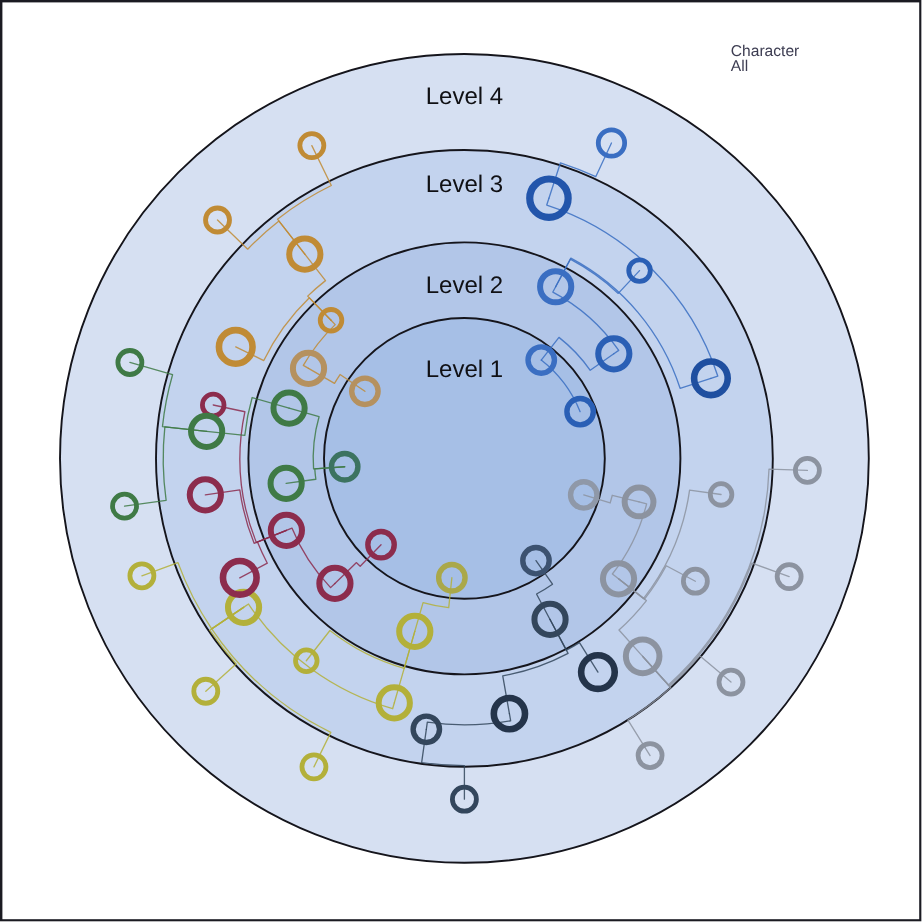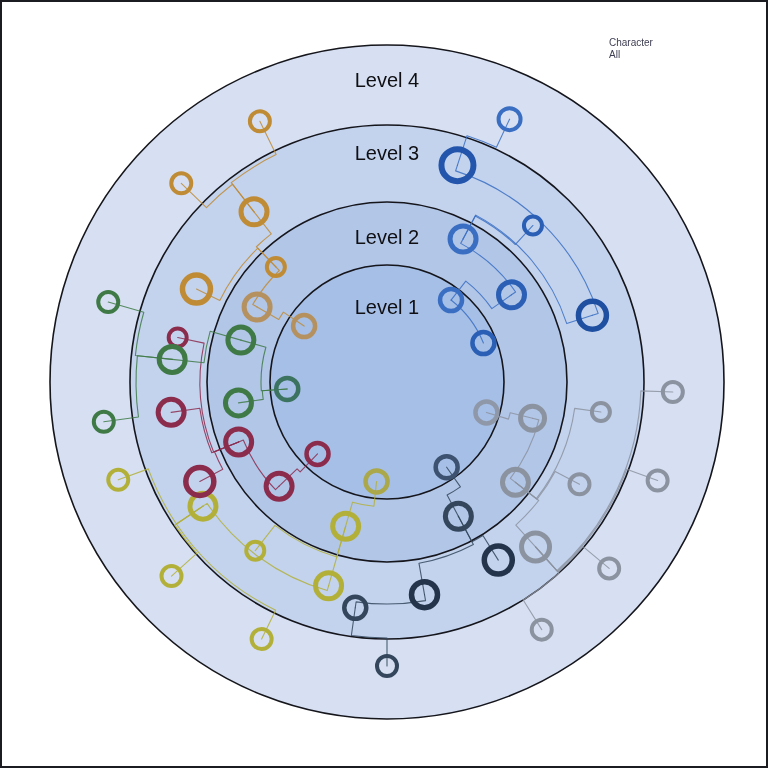--- a/index.html
+++ b/index.html
@@ -16,21 +16,21 @@
   }
   #canvas{position:absolute;left:0;top:0;width:768px;height:768px;}
   .ring-label{
     font-size:20px;fill:#101014;
     font-family:"Liberation Sans", sans-serif;
     text-anchor:middle;
   }
   .legend{
     position:absolute;
     left:607px;top:35px;
-    font-size:10px;
+    font-size:13px;
     line-height:12px;
     color:#3d3d52;
     font-family:"Liberation Sans", sans-serif;
     white-space:nowrap;
   }
 </style>
 </head>
 <body>
 
 <div id="frame">

